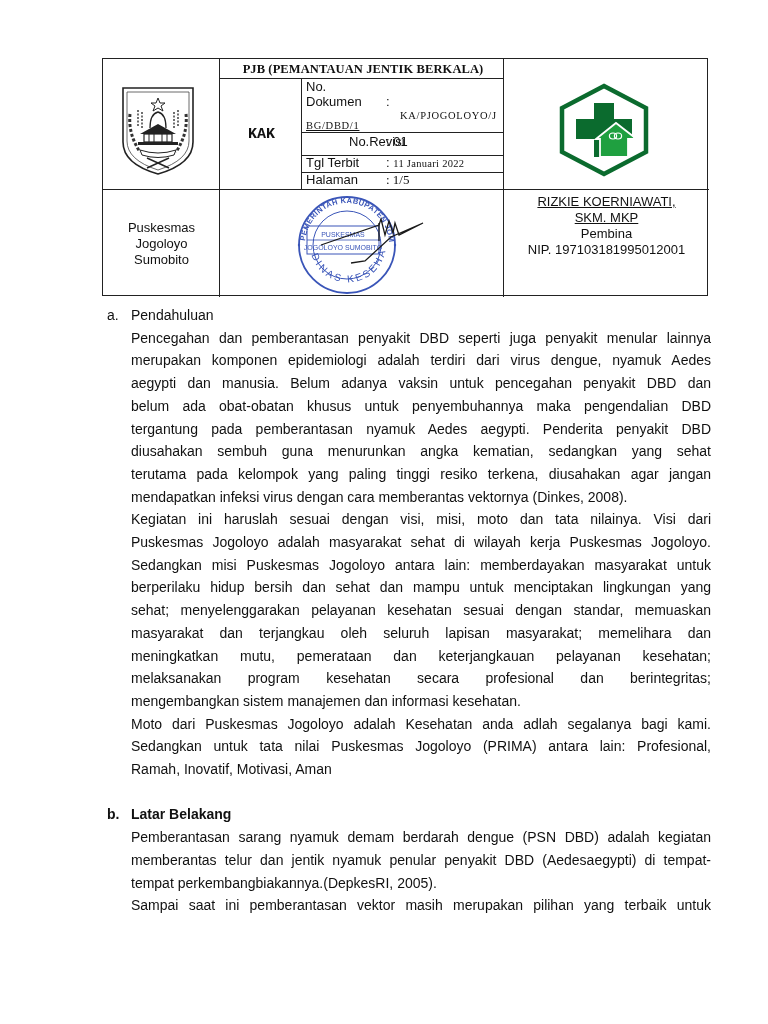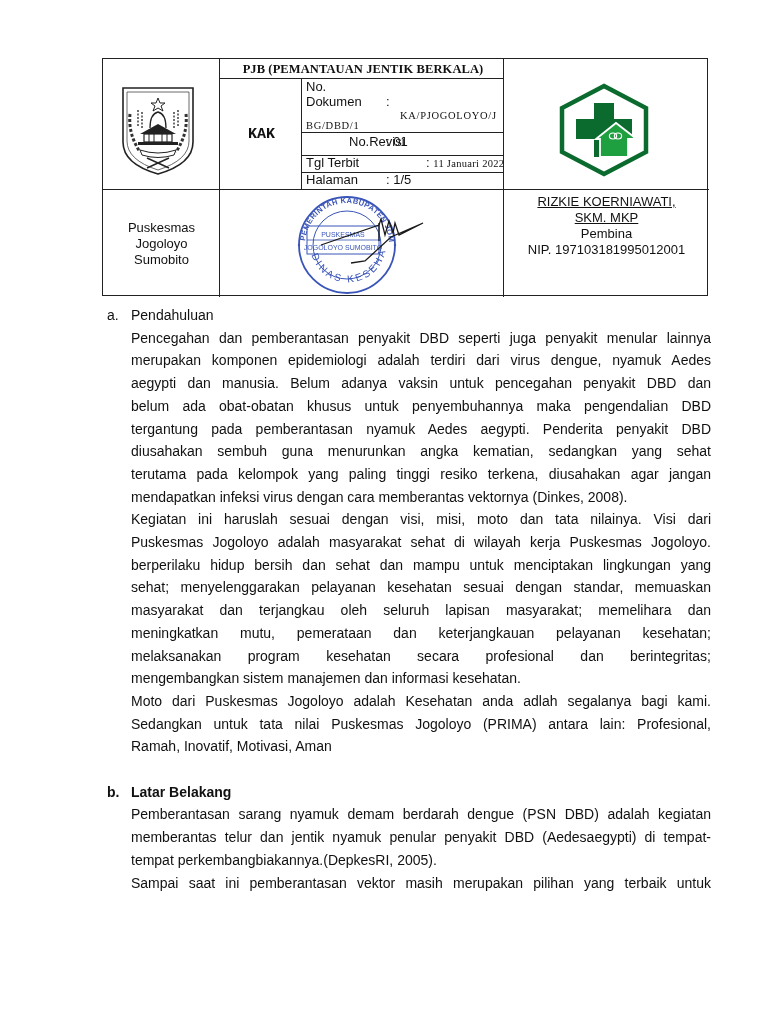--- a/index.html
+++ b/index.html
@@ -87,32 +87,32 @@
       <line x1="49" y1="74" x2="27" y2="84" stroke="#222" stroke-width="1.4"></line>
     </svg>
 
     <div class="pjb-title">PJB (PEMANTAUAN JENTIK BERKALA)</div>
     <div class="kak">KAK</div>
 
     <div class="meta-label" style="top:21px;">No.</div>
     <div class="meta-label" style="top:36px;">Dokumen</div>
     <div class="meta-val" style="top:36px;">:</div>
     <div class="meta-val mono-small" style="top:50px;margin-left:14px;">KA/PJOGOLOYO/J</div>
-    <div class="meta-label mono-small" style="top:60px;">BG/DBD/1</div>
+    <div class="meta-label mono-small" style="top:60px;text-decoration:underline;">BG/DBD/1</div>
 
     <div class="meta-label" style="top:76px;margin-left:43px;">No.Revisi</div>
     <div class="meta-val" style="top:76px;">: 01</div>
 
     <div class="meta-label" style="top:97px;">Tgl Terbit</div>
-    <div class="meta-val" style="top:97px;margin-left:40px;">
+    <div class="meta-val" style="top:97px;">
       <span>: </span><span class="mono-small" style="letter-spacing:0.3px;">11 Januari 2022</span>
     </div>
 
     <div class="meta-label" style="top:114px;">Halaman</div>
-    <div class="meta-val" style="top:114px;">: 1/5</div>
+    <div class="meta-val" style="top:114px;font-family:Liberation Serif, serif;">: 1/5</div>
 
     <svg class="logo-right" viewBox="0 0 96 94">
       <polygon points="48,3 90,25 90,69 48,91 6,69 6,25" fill="#fff" stroke="#0b6b2e" stroke-width="4.5"></polygon>
       <rect x="38" y="20" width="20" height="54" fill="#0b6b2e"></rect>
       <rect x="20" y="36" width="56" height="20" fill="#0b6b2e"></rect>
       <polygon points="40,56 60,40 78,54 78,56 72,56 72,74 44,74 44,56" fill="#1fa040" stroke="#fff" stroke-width="1.8"></polygon>
       <ellipse cx="57" cy="53" rx="3.6" ry="3" fill="none" stroke="#fff" stroke-width="1.2"></ellipse>
       <ellipse cx="62" cy="53" rx="3.6" ry="3" fill="none" stroke="#fff" stroke-width="1.2"></ellipse>
     </svg>
 
@@ -167,20 +167,21 @@
       <span class="ln">aegypti dan manusia. Belum adanya vaksin untuk pencegahan penyakit DBD dan</span>
       <span class="ln">belum ada obat-obatan khusus untuk penyembuhannya maka pengendalian DBD</span>
       <span class="ln">tergantung pada pemberantasan nyamuk  Aedes aegypti. Penderita penyakit DBD</span>
       <span class="ln">diusahakan sembuh guna menurunkan angka kematian, sedangkan yang sehat</span>
       <span class="ln">terutama pada kelompok yang paling tinggi resiko terkena, diusahakan  agar jangan</span>
       <span class="ln last">mendapatkan infeksi virus dengan cara memberantas vektornya (Dinkes, 2008).</span>
     </p>
     <p class="para">
       <span class="ln">Kegiatan ini haruslah sesuai dengan visi, misi, moto dan tata nilainya. Visi dari</span>
       <span class="ln">Puskesmas Jogoloyo adalah masyarakat sehat di wilayah kerja Puskesmas Jogoloyo.</span>
+      <span class="ln">Sedangkan misi Puskesmas Jogoloyo antara lain: memberdayakan masyarakat untuk</span>
       <span class="ln">berperilaku hidup bersih dan sehat dan mampu untuk menciptakan lingkungan yang</span>
       <span class="ln">sehat; menyelenggarakan pelayanan kesehatan sesuai dengan standar, memuaskan</span>
       <span class="ln">masyarakat dan terjangkau oleh seluruh lapisan masyarakat; memelihara dan</span>
       <span class="ln">meningkatkan mutu, pemerataan dan keterjangkauan pelayanan kesehatan;</span>
       <span class="ln">melaksanakan program kesehatan secara profesional dan berintegritas;</span>
       <span class="ln last">mengembangkan sistem manajemen dan informasi kesehatan.</span>
     </p>
     <p class="para">
       <span class="ln">Moto dari Puskesmas Jogoloyo adalah Kesehatan anda adlah segalanya bagi kami.</span>
       <span class="ln">Sedangkan untuk tata nilai Puskesmas Jogoloyo (PRIMA) antara lain: Profesional,</span>

